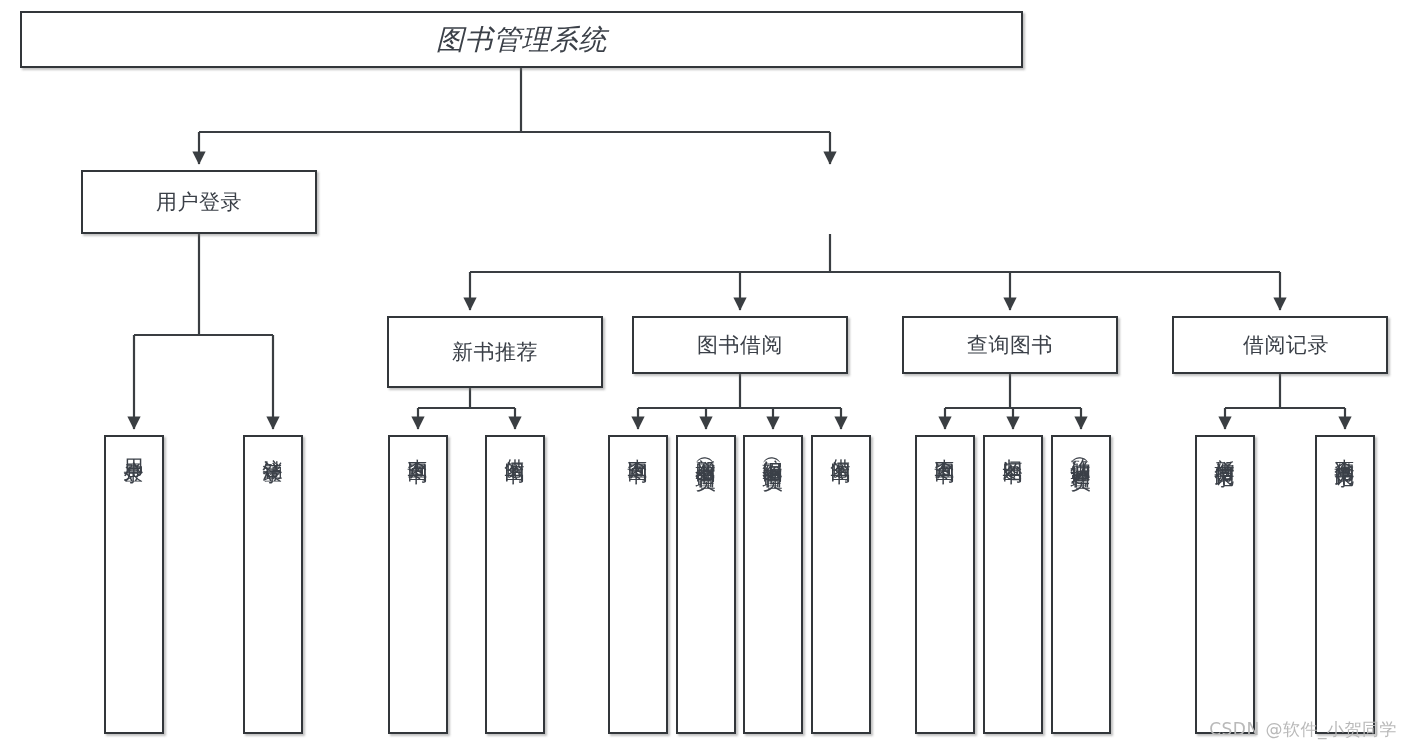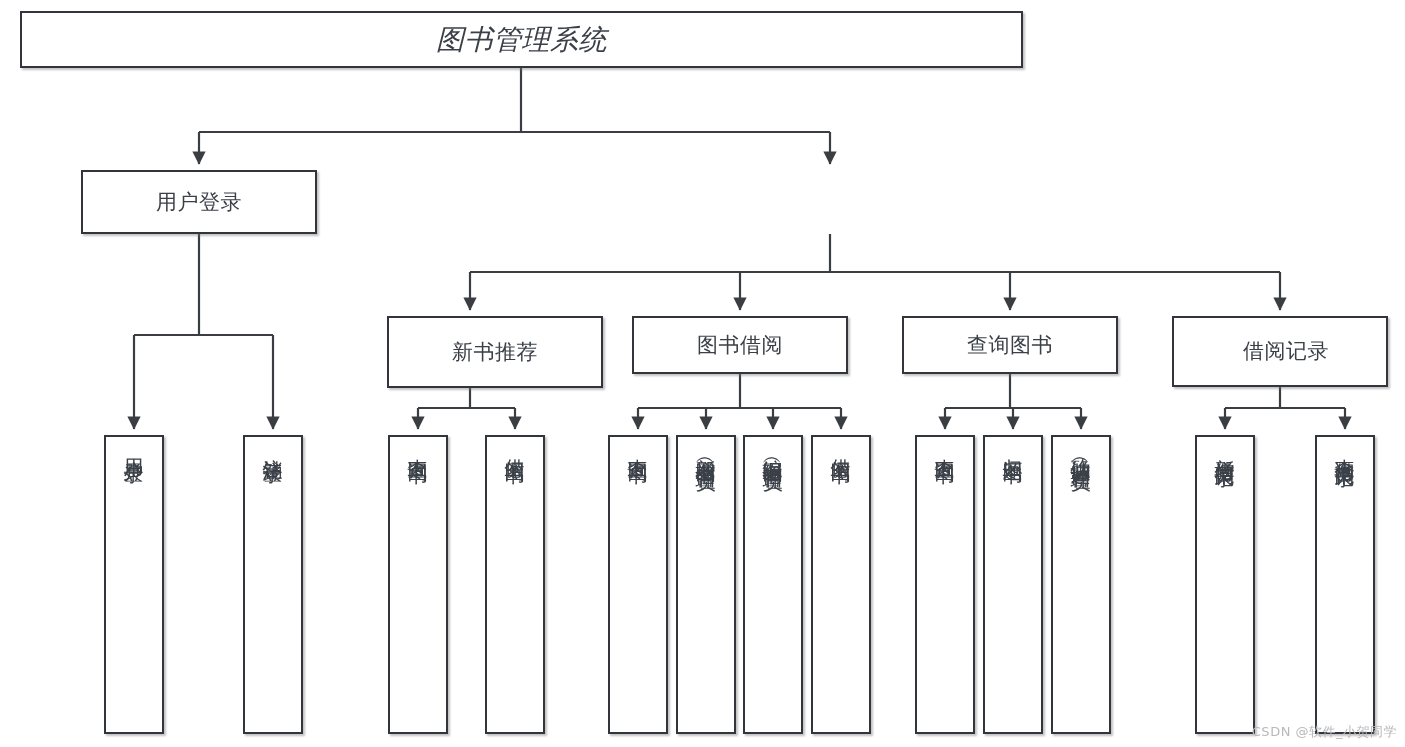--- a/index.html
+++ b/index.html
@@ -74,21 +74,21 @@
     font-size: 20px;
     letter-spacing: 2px;
     line-height: 1.1;
     white-space: nowrap;
   }
 
   #watermark {
     position: absolute;
     right: 8px;
     bottom: 6px;
-    font-size: 13px;
+    font-size: 17px;
     color: #b9b9b9;
     letter-spacing: 0.5px;
     white-space: nowrap;
     user-select: none;
   }
 </style>
 </head>
 <body>
 
 <div id="diagram-root">
@@ -153,21 +153,21 @@
 
   <div class="node horiz" style="left:362px; top:316px; width:216px; height:72px;margin-left:25px;">
     <span class="node-label">新书推荐</span>
   </div>
   <div class="node horiz" style="left:632px; top:316px; width:216px; height:58px;align-items:center;">
     <span class="node-label">图书借阅</span>
   </div>
   <div class="node horiz" style="left:902px; top:316px; width:216px; height:58px;">
     <span class="node-label">查询图书</span>
   </div>
-  <div class="node horiz" style="left:1172px; top:316px; width:216px; height:71px;padding-left:12px;">
+  <div class="node horiz" style="left:1172px; top:316px; width:216px; height:58px;padding-left:12px;">
     <span class="node-label">借阅记录</span>
   </div>
 
   <div class="node vert" style="left:104px; top:435px; width:60px; height:299px;">
     <span class="node-label">用户登录</span>
   </div>
   <div class="node vert" style="left:243px; top:435px; width:60px; height:299px;">
     <span class="node-label">注销登录</span>
   </div>
   <div class="node vert" style="left:388px; top:435px; width:60px; height:299px;">

